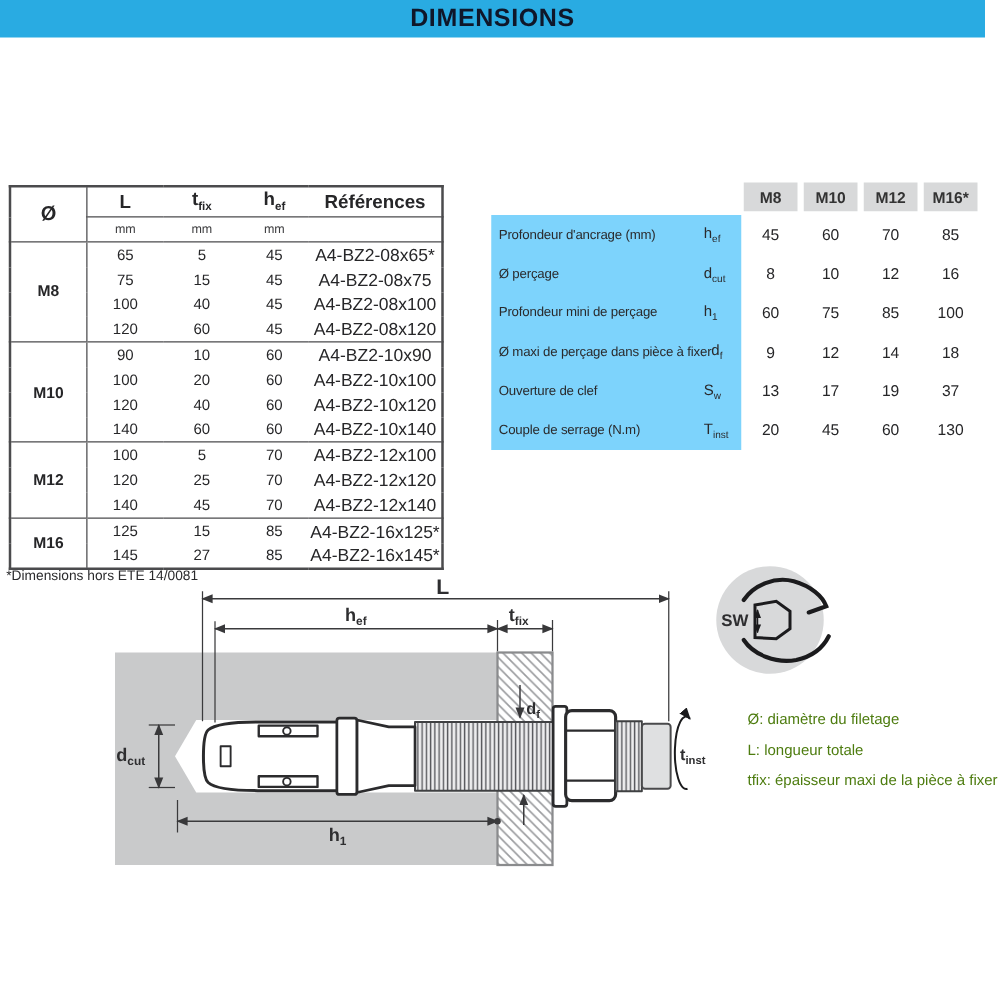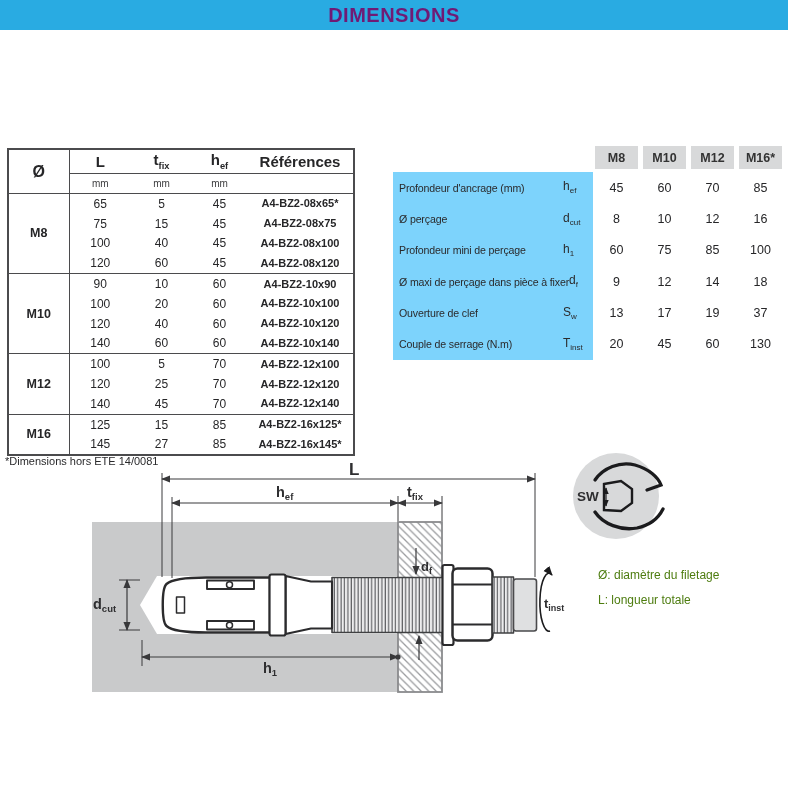--- a/index.html
+++ b/index.html
@@ -2,32 +2,32 @@
 <html><head>
 <meta charset="utf-8">
 <style>
   html,body{margin:0;padding:0;background:#fff;}
   #page{position:relative;width:800px;height:800px;background:#fff;overflow:hidden;
         font-family:"Liberation Sans",sans-serif;color:#2a2a2c;}
 
   
   .banner{position:absolute;left:0;top:105;width:788px;height:30px;background:#29ABE2;
           display:flex;align-items:center;justify-content:center;}
-  .banner span{color:#701a75;font-weight:bold;font-size:20px;letter-spacing:.5px;}
+  .banner span{color:#0f172a;font-weight:bold;font-size:20px;letter-spacing:.5px;}
 
   
   .lt{position:absolute;left:7px;top:148px;border-collapse:collapse;table-layout:fixed;
       width:346px;border:2px solid #4b4b4d;}
   .lt td{padding:0;text-align:center;font-size:12px;height:19.8px;line-height:1;color:#262628;}
   .lt tr.hdr td{height:23px;font-size:15px;font-weight:bold;}
   .lt tr.hdr td.h{border-bottom:1.4px solid #4b4b4d;}
   .lt tr.unit td{height:19px;font-size:10px;color:#3d3d3f;}
   .lt td.size-col{border-right:1.6px solid #4b4b4d;font-weight:bold;font-size:12.5px;}
   .lt tr.group-start>td{border-top:1.6px solid #4b4b4d;text-align:center;}
-  .lt td.ref{font-size:11px;font-weight:bold;}
+  .lt td.ref{font-size:14px;}
   .sub{font-size:.62em;vertical-align:sub;font-weight:bold;}
   .footnote{position:absolute;left:5px;top:455px;font-size:11px;color:#2a2a2c;}
 
   
   .spec-head{position:absolute;left:595px;top:146px;display:flex;gap:5px;}
   .spec-h{width:43px;height:23px;background:#D8D9DA;font-size:12.5px;font-weight:bold;
           color:#333;display:flex;align-items:center;justify-content:center;}
   .spec-panel{position:absolute;left:393px;top:172px;width:200px;height:188px;background:#7dd3fc;
               display:flex;flex-direction:column;}
   .spec-row{flex:1;display:flex;align-items:center;padding-left:6px;}
@@ -233,20 +233,21 @@
         <div class="vcell">20</div>
         <div class="vcell">45</div>
         <div class="vcell">60</div>
         <div class="vcell">130</div>
       </div>
     </div>
 
   <div class="legend">
     <div>Ø: diamètre du filetage</div>
     <div>L: longueur totale</div>
+    <div>tfix: épaisseur maxi de la pièce à fixer</div>
   </div>
 
   <svg width="800" height="800" viewBox="0 0 800 800">
     <defs>
       <marker id="ar" viewBox="0 0 10 10" refX="9" refY="5" markerWidth="7.5" markerHeight="7.5" orient="auto-start-reverse">
         <path d="M0,1 L10,5 L0,9 Z" fill="#38383A"></path>
       </marker>
       <marker id="ar2" viewBox="0 0 10 10" refX="9" refY="5" markerWidth="6" markerHeight="6" orient="auto-start-reverse">
         <path d="M0,1 L10,5 L0,9 Z" fill="#1B1B1D"></path>
       </marker>

